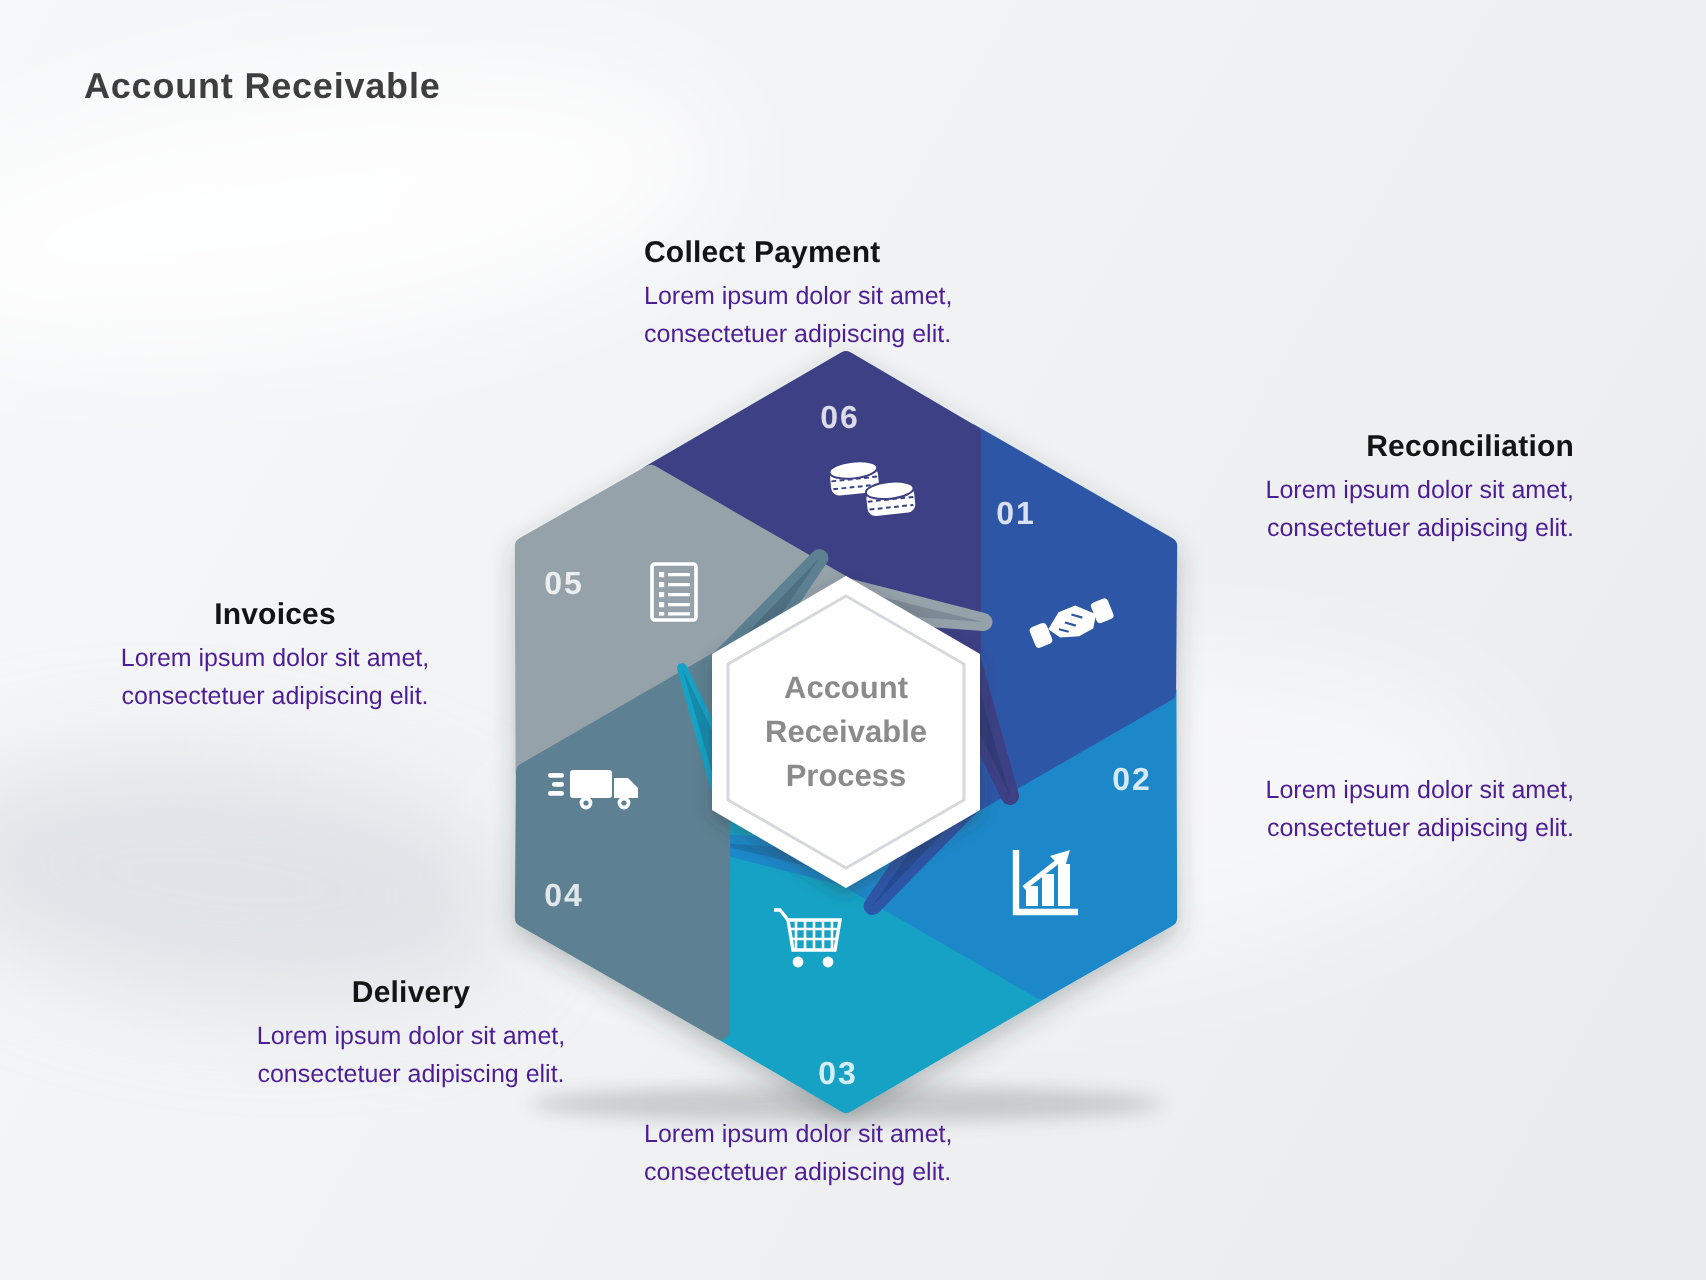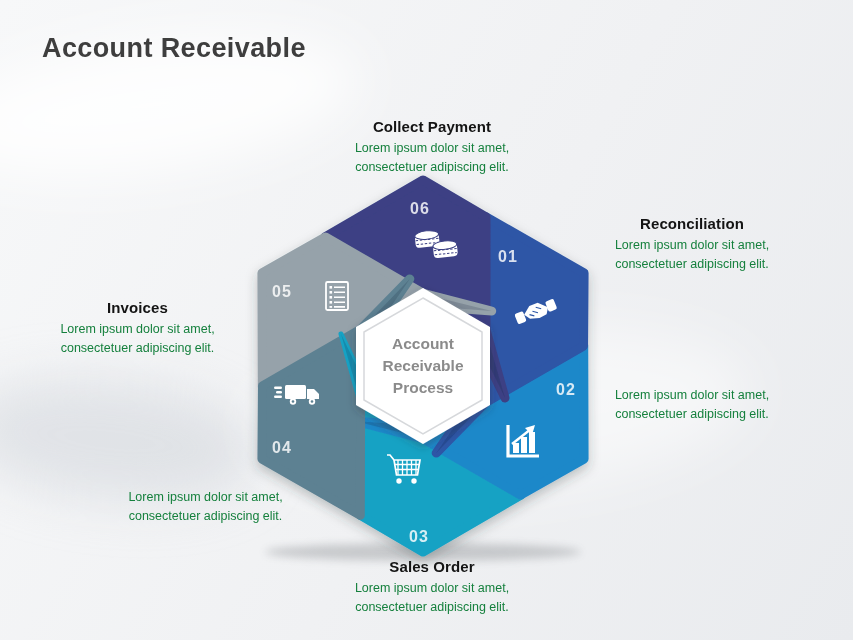--- a/index.html
+++ b/index.html
@@ -8,34 +8,34 @@
     font-family:"Liberation Sans","DejaVu Sans",sans-serif;
     background:linear-gradient(120deg,#f7f8f9 0%,#f0f1f3 55%,#e9ebee 100%);
   }
   .wisp{position:absolute;border-radius:50%;filter:blur(26px);}
   .wisp1{left:-60px;top:40px;width:420px;height:130px;background:rgba(255,255,255,0.85);transform:rotate(-8deg);}
   .wisp2{left:250px;top:330px;width:500px;height:160px;background:rgba(255,255,255,0.5);transform:rotate(-5deg);}
   .wisp3{left:-40px;top:380px;width:300px;height:120px;background:rgba(190,196,202,0.35);transform:rotate(6deg);}
 
   .slide-title{
     position:absolute;left:42px;top:33px;margin:0;
-    font-size:27px;font-weight:bold;color:#3e3e3e;letter-spacing:.4px;
+    font-size:18px;font-weight:bold;color:#3e3e3e;letter-spacing:.4px;
   }
   svg.diagram{position:absolute;left:0;top:0;}
 
   .piece{stroke-width:9;stroke-linejoin:round;stroke-linecap:round;}
   .tailshade{fill:rgba(12,22,52,0.17);stroke:none;}
   .num{font-size:16px;font-weight:bold;fill:#ffffff;opacity:.82;text-anchor:middle;letter-spacing:1px;}
   .centerline{font-size:15.5px;font-weight:bold;fill:#8b8b8b;text-anchor:middle;}
 
   .step-block{position:absolute;}
   .step-block h2{margin:0 0 4px 0;font-size:15px;font-weight:bold;color:#141414;letter-spacing:.1px;}
-  .step-block p{margin:0;font-size:12.5px;line-height:1.5;color:#15803d;}
-  .align-center{text-align:center;}
-  .align-left{text-align:center;}
+  .step-block p{margin:0;font-size:12.5px;line-height:1.5;color:#4c1d95;}
+  .align-center{text-align:left;}
+  .align-left{text-align:right;}
   .align-right{text-align:center;}
 </style>
 </head>
 <body>
 
 <div class="wisp wisp1"></div>
 <div class="wisp wisp2"></div>
 <div class="wisp wisp3"></div>
 
 <h1 class="slide-title">Account Receivable</h1>
@@ -179,24 +179,24 @@
 <div class="step-block align-left" style="left:597px;top:215px;width:190px;">
   <h2>Reconciliation</h2>
   <p>Lorem ipsum dolor sit amet, consectetuer adipiscing elit.</p>
 </div>
 
 <div class="step-block align-left" style="left:597px;top:386px;width:190px;">
   <p>Lorem ipsum dolor sit amet, consectetuer adipiscing elit.</p>
 </div>
 
 <div class="step-block align-center" style="left:322px;top:558px;width:220px;">
-  <h2>Sales Order</h2>
   <p>Lorem ipsum dolor sit amet, consectetuer adipiscing elit.</p>
 </div>
 
 <div class="step-block align-right" style="left:108px;top:488px;width:195px;">
+  <h2>Delivery</h2>
   <p>Lorem ipsum dolor sit amet, consectetuer adipiscing elit.</p>
 </div>
 
 <div class="step-block align-right" style="left:40px;top:299px;width:195px;">
   <h2>Invoices</h2>
   <p>Lorem ipsum dolor sit amet, consectetuer adipiscing elit.</p>
 </div>
 
 </body></html>

